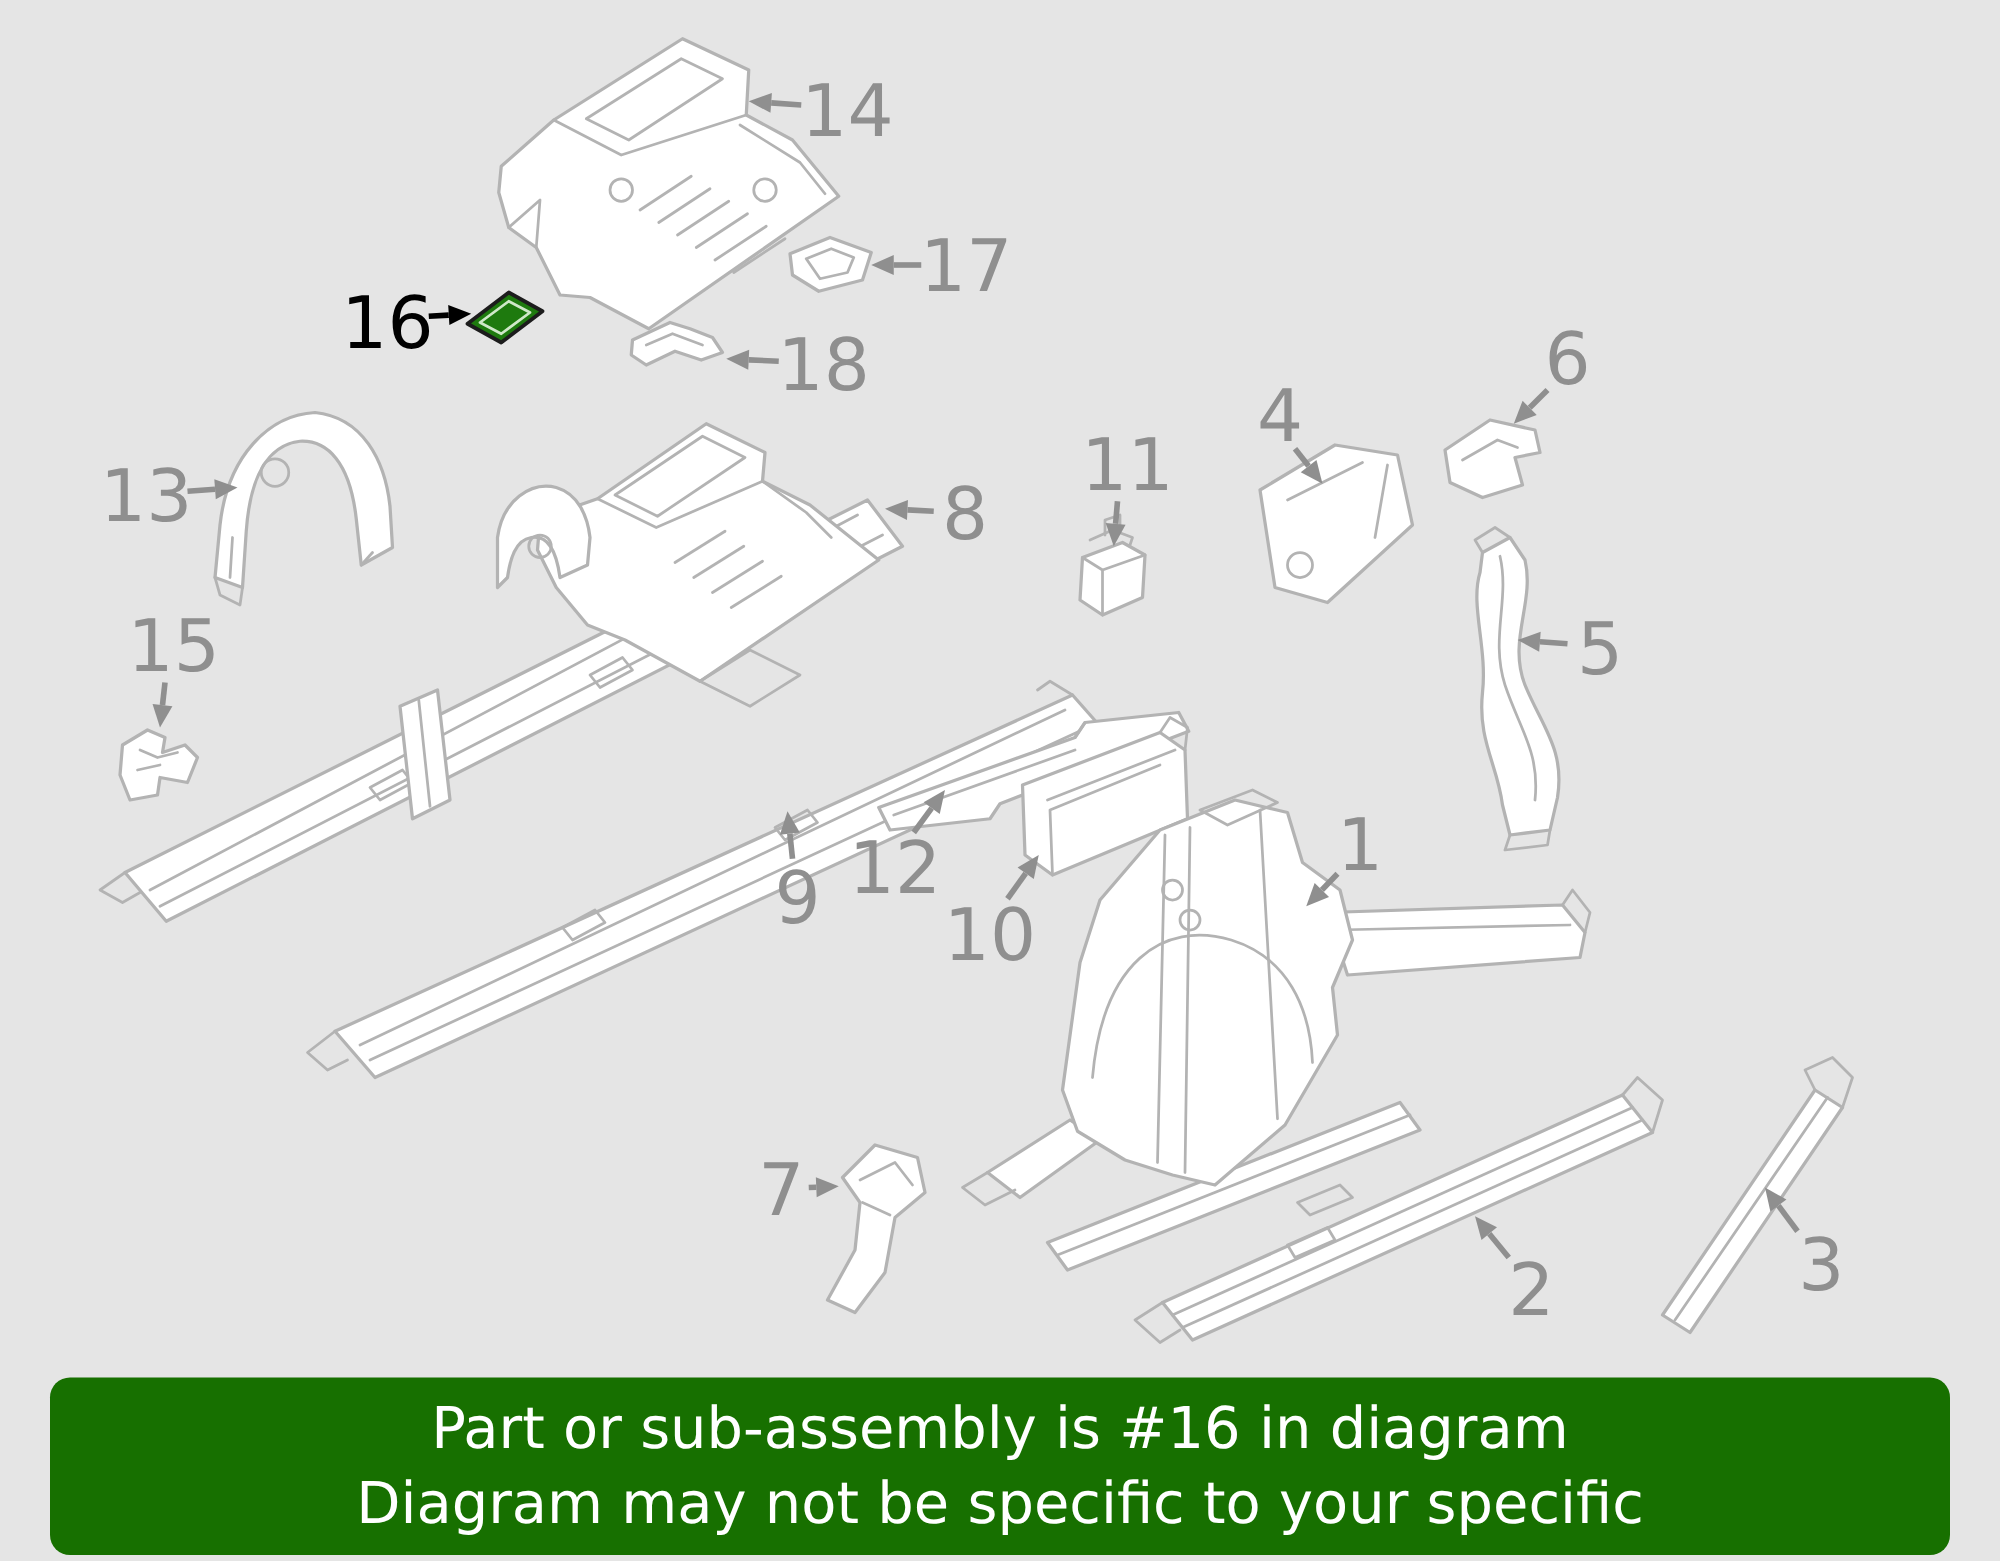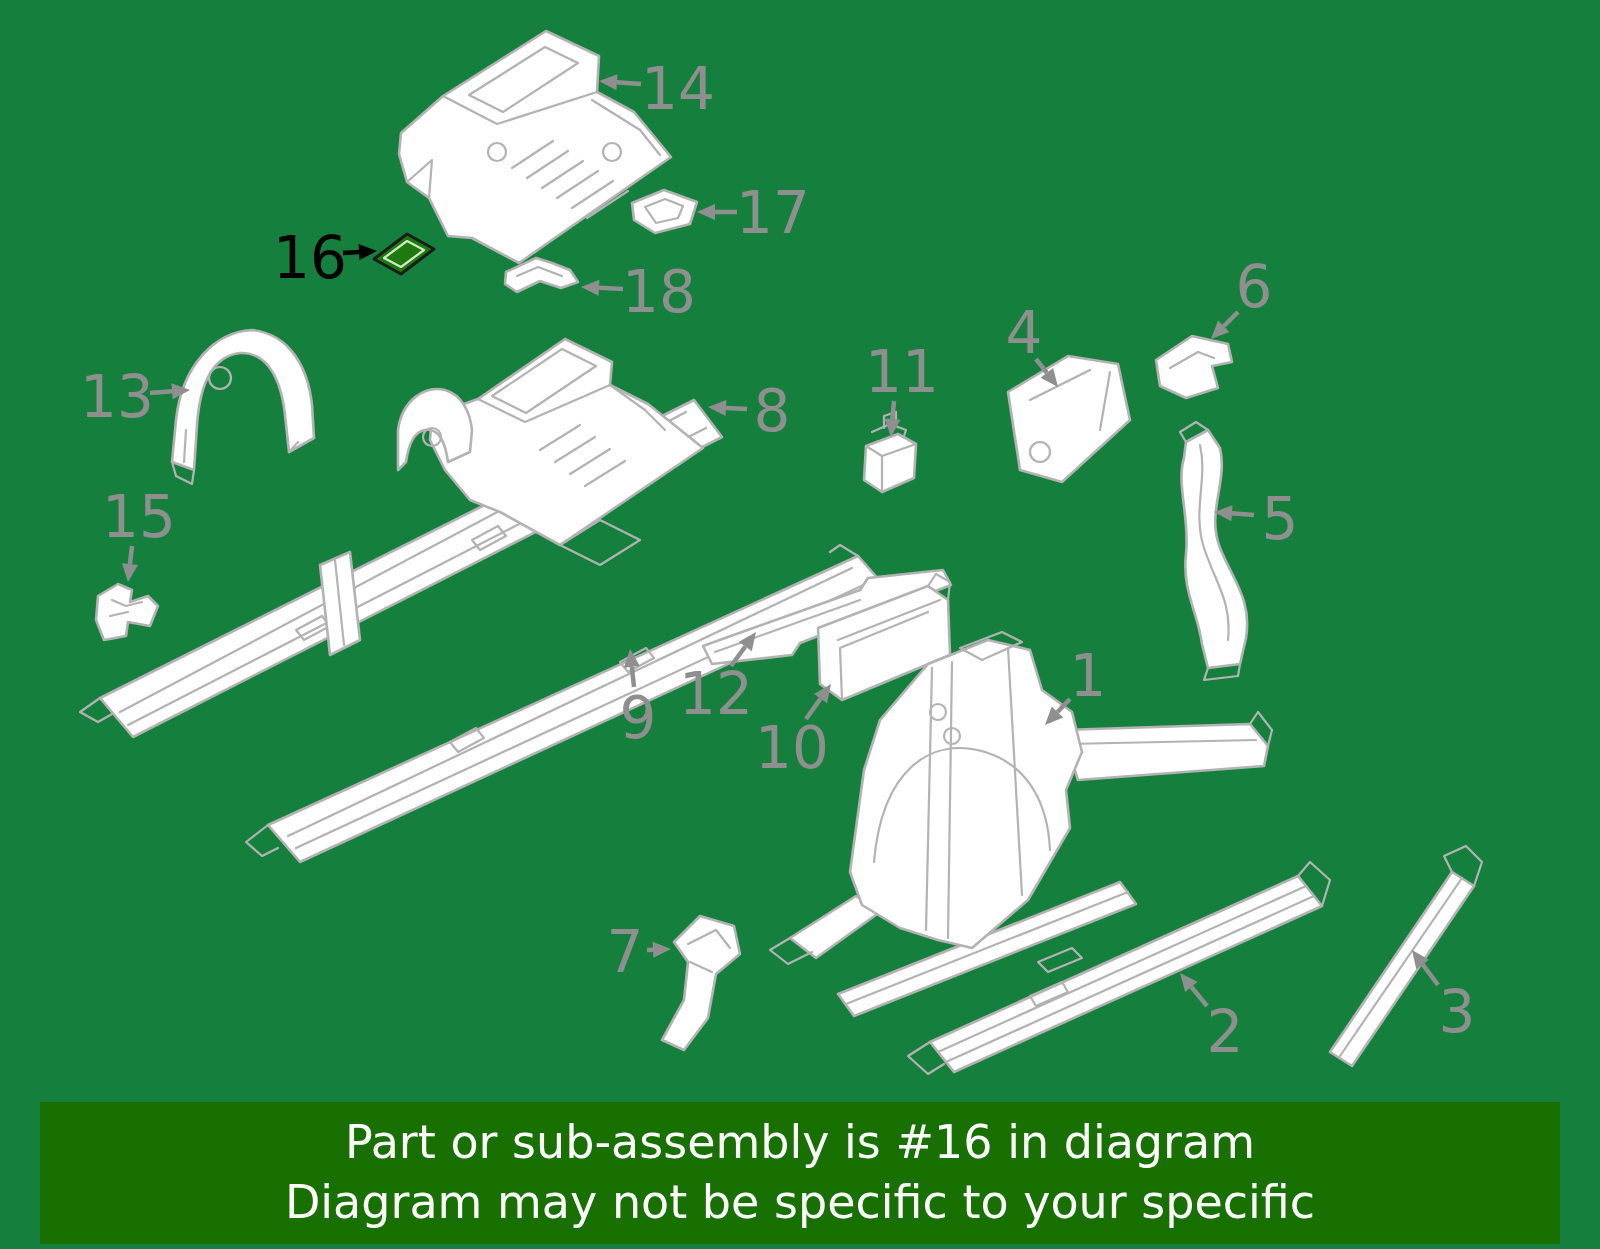--- a/index.html
+++ b/index.html
@@ -4,31 +4,31 @@
 <style>
   :root{
     --line:#b3b3b3;
     --callout:#8f8f8f;
     --hl-fill:#1e7a0e;
     --hl-stroke:#1c1c1c;
     --banner-bg:#177000;
     --banner-text:#ffffff;
   }
   html,body{margin:0;padding:0;background:#ffffff;}
-  #stage{position:relative;width:1600px;height:1249px;background:#15803d;overflow:hidden;
+  #stage{position:relative;width:1600px;height:1249px;background:#e5e5e5;overflow:hidden;
          font-family:"DejaVu Sans", sans-serif;}
   #diagram-svg{position:absolute;left:0;top:0;}
   .part{fill:#ffffff;stroke:var(--line);stroke-width:2.6;stroke-linejoin:round;stroke-linecap:round;}
   .detail{fill:none;stroke:var(--line);stroke-width:2.2;stroke-linejoin:round;stroke-linecap:round;}
   .hl-part{fill:var(--hl-fill);stroke:var(--hl-stroke);stroke-width:3;stroke-linejoin:round;}
   .hl-inner{fill:none;stroke:#cfe8c8;stroke-width:2.2;stroke-linejoin:round;}
   #banner{position:absolute;left:40px;right:40px;top:1102px;height:142px;
           background:var(--banner-bg);color:var(--banner-text);
           display:flex;flex-direction:column;align-items:center;justify-content:center;
-          text-align:center;}
+          text-align:center;border-radius:16px;}
   #banner .bline{font-size:46px;line-height:1.3;white-space:nowrap;}
 </style>
 </head>
 <body>
 
 <div id="stage">
 
   <svg id="diagram-svg" width="1600" height="1249" viewBox="0 0 1600 1249">
 
     <g>

